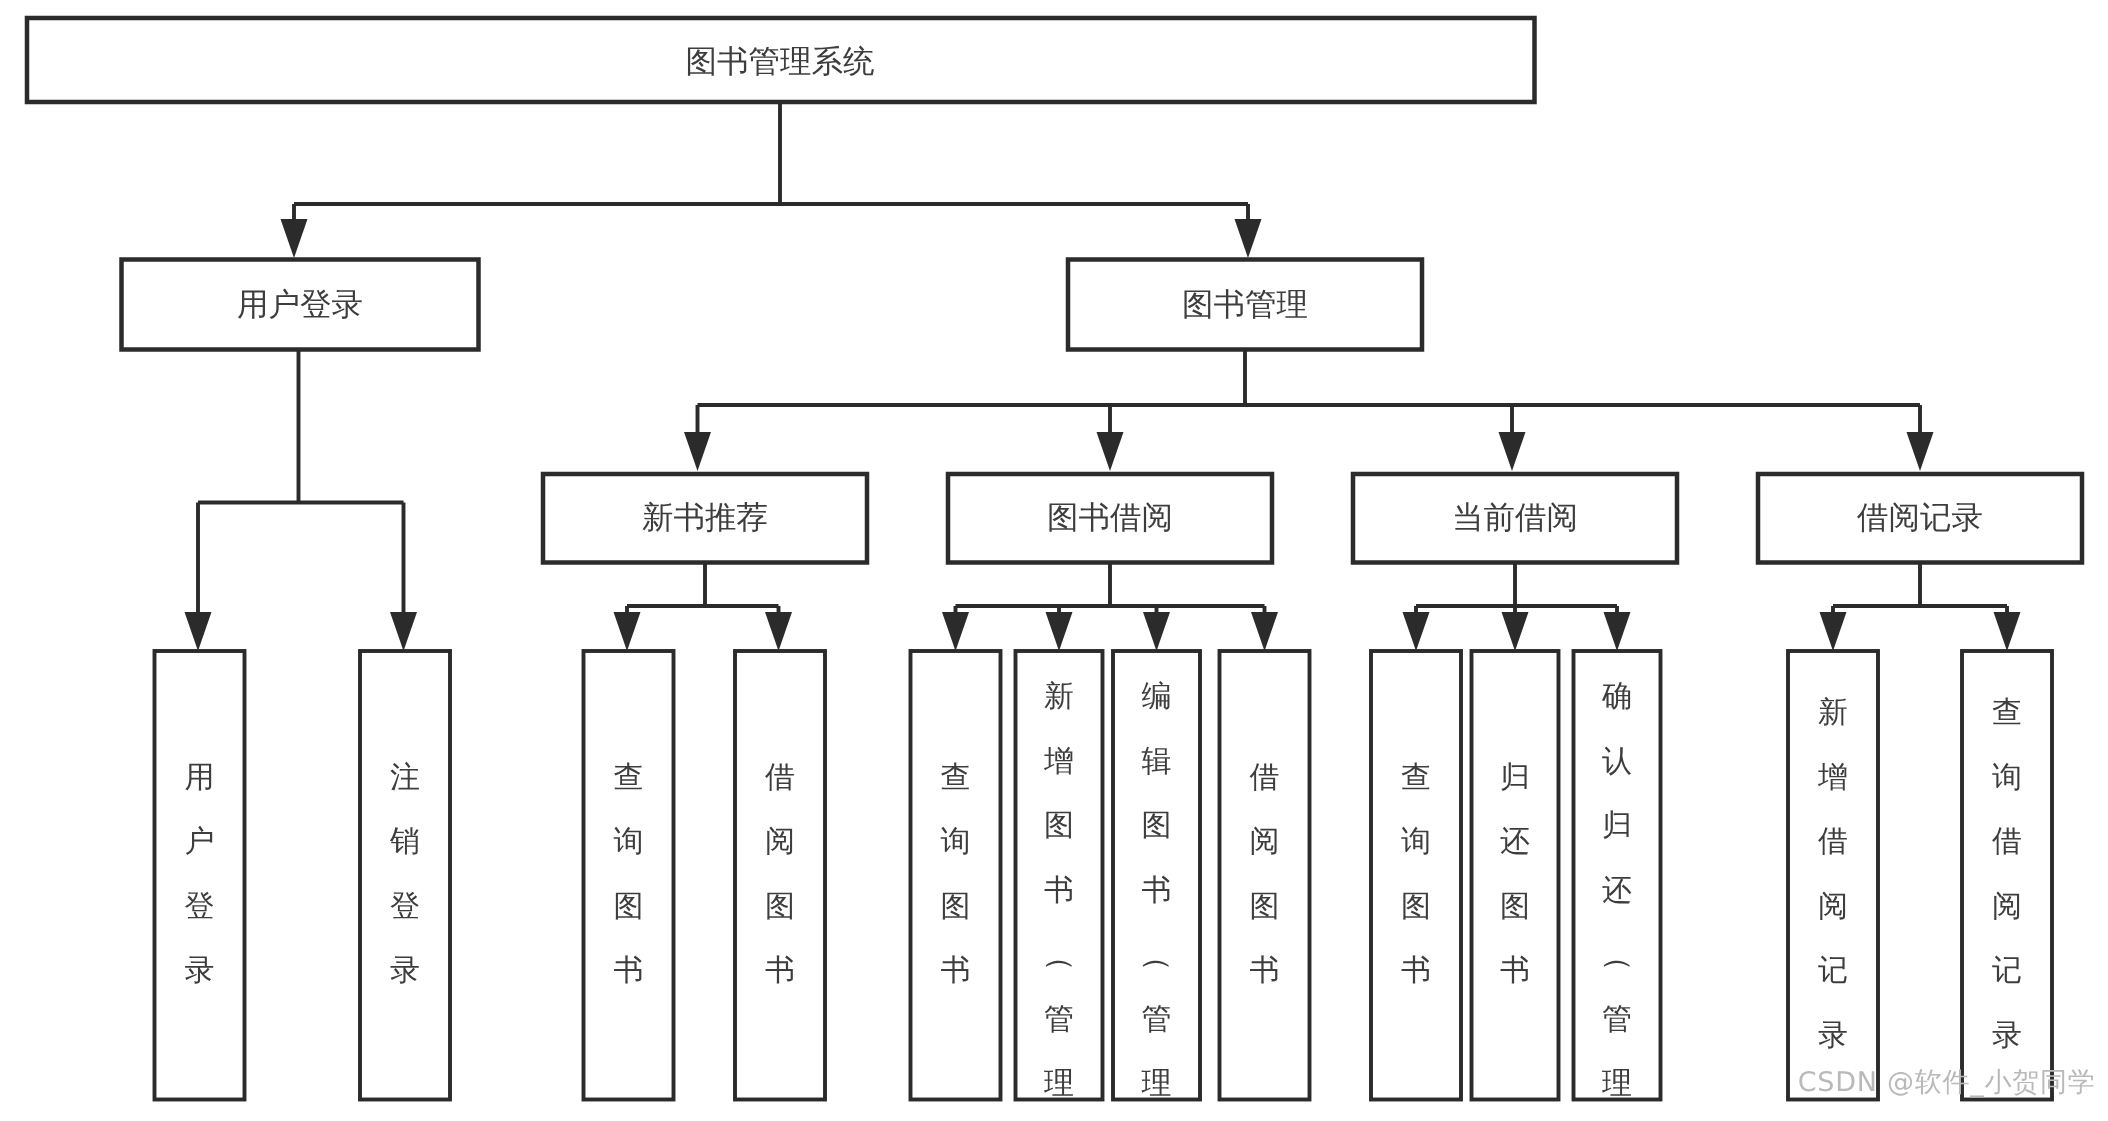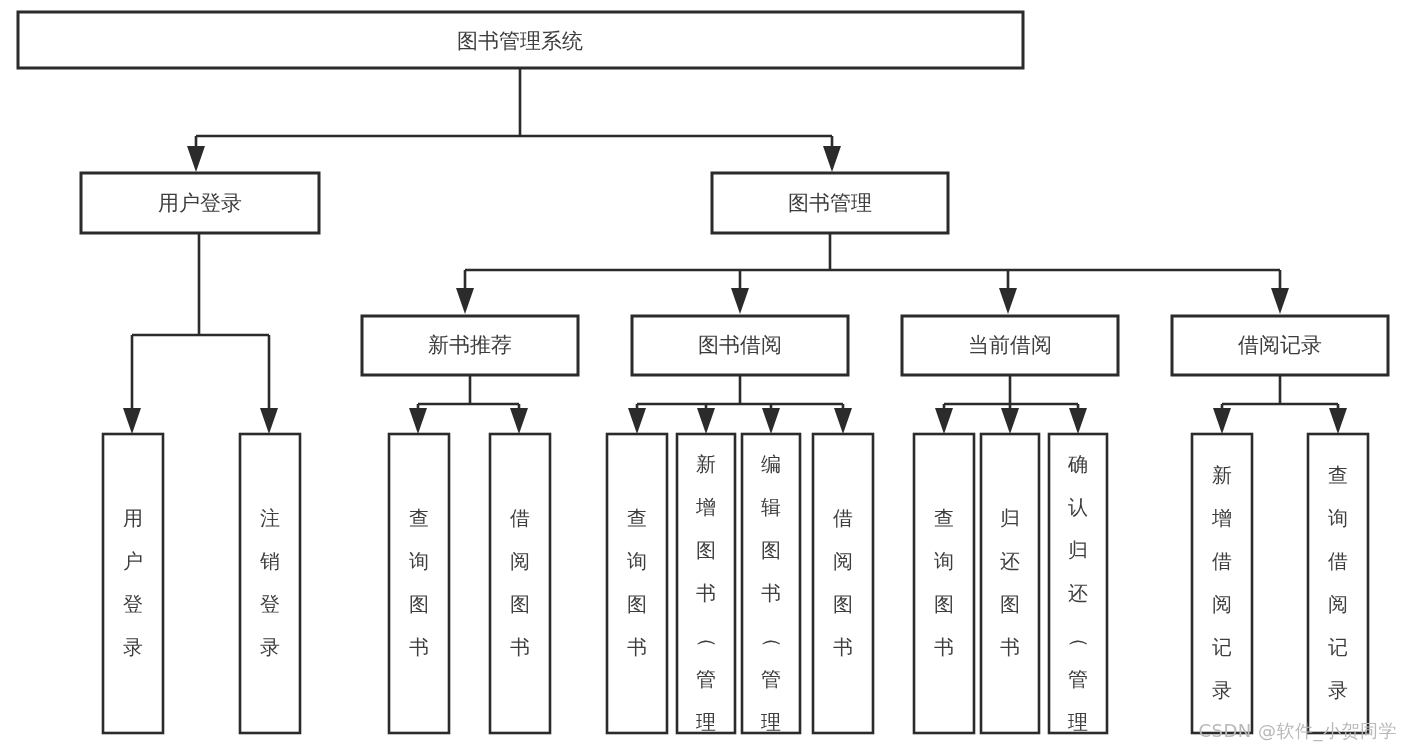--- a/index.html
+++ b/index.html
@@ -52,21 +52,21 @@
     font-size: 21px;
     text-anchor: middle;
     dominant-baseline: middle;
   }
   .node-label.vertical {
     font-size: 20px;
   }
   .watermark {
     position: absolute;
     right: 8px;
-    bottom: 4px;
+    bottom: 14px;
     font-family: "DejaVu Sans", "Liberation Sans", sans-serif;
     font-size: 18px;
     color: #b9b9b9;
     letter-spacing: 0.5px;
     white-space: nowrap;
     user-select: none;
   }
 </style>
 </head>
 <body>

